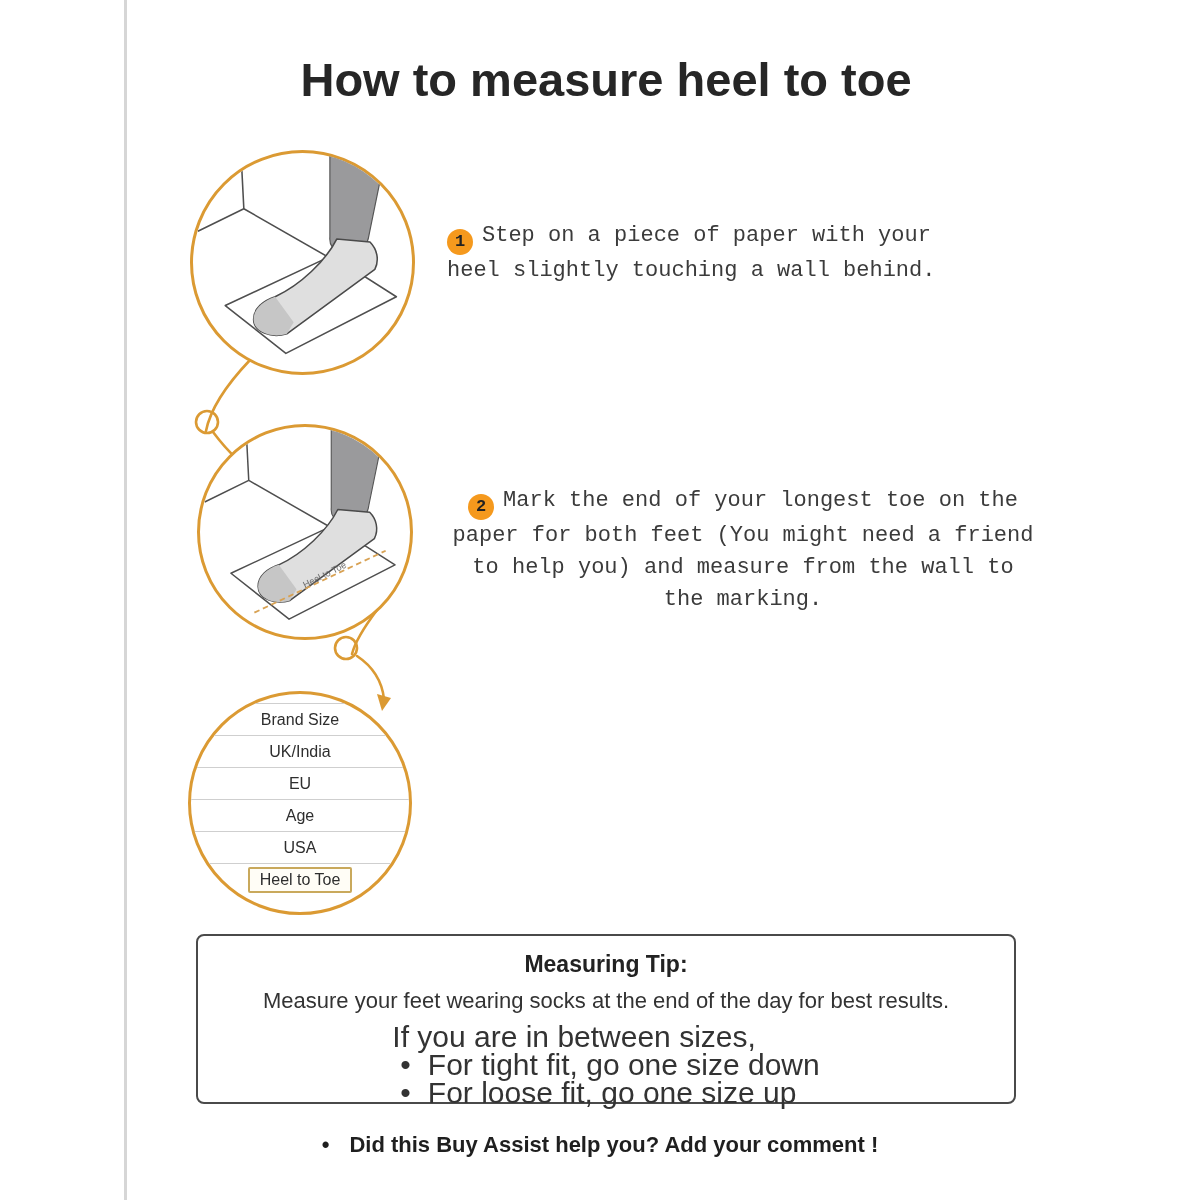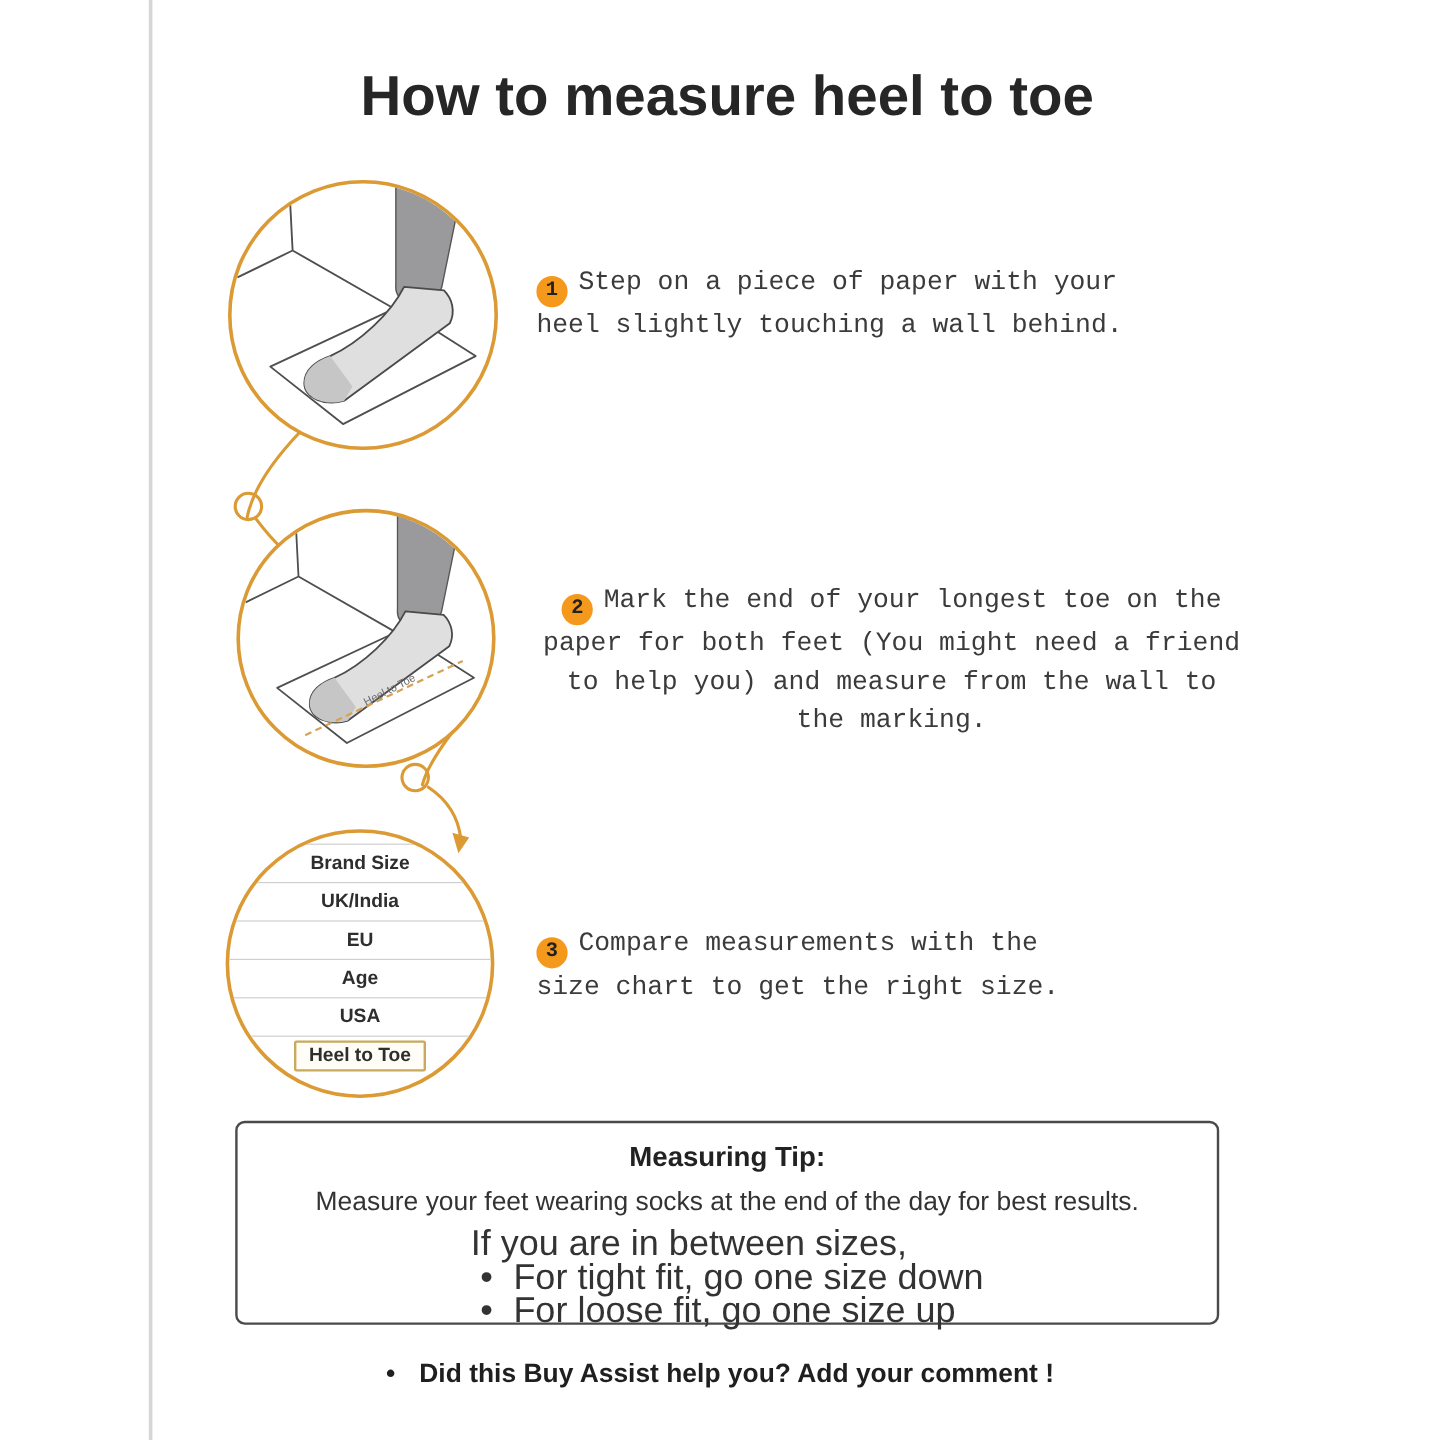--- a/index.html
+++ b/index.html
@@ -17,21 +17,21 @@
     position:absolute;border:3px solid #DB9A33;border-radius:50%;
     background:#fff;overflow:hidden;box-sizing:border-box;
   }
   .circle-1{left:190px;top:150px;width:225px;height:225px;}
   .circle-2{left:197px;top:424px;width:216px;height:216px;}
   .circle-3{left:188px;top:691px;width:224px;height:224px;}
   .circle svg{display:block;width:100%;height:100%;}
   .chart-rows{position:absolute;top:9px;left:0;right:0;}
   .chart-row{
     height:31px;display:flex;align-items:center;justify-content:center;
-    font-size:16px;font-weight:700;color:#2e2e2e;border-bottom:1px solid #cfcfcf;
+    font-size:16px;font-weight:400;color:#2e2e2e;border-bottom:1px solid #cfcfcf;
   }
   .chart-row:first-child{border-top:1px solid #cfcfcf;}
   .chart-row:last-child{border-bottom:none;}
   .hl-box{border:2px solid #C9A95C;border-radius:2px;padding:0 10px;line-height:22px;background:#fffdf6;}
   .step{position:absolute;margin:0;font-size:22px;line-height:32px;color:#3b3b3b;font-family:Liberation Mono, monospace;}
   .step-1{left:447px;top:220px;width:490px;}
   .step-2{left:447px;top:485px;width:592px;text-align:center;}
   .step-3{left:447px;top:771px;width:470px;}
   .badge{
     display:inline-flex;width:26px;height:26px;border-radius:50%;background:#F5991D;
@@ -119,21 +119,20 @@
       <div class="chart-row">
         <span class="hl-box">Heel to Toe</span>
       </div>
     </div>
   </div>
 
   <p class="step step-1"><span class="badge">1</span><span>Step on a piece of paper with your heel slightly touching a wall behind.</span></p>
 
   <p class="step step-2"><span class="badge">2</span><span>Mark the end of your longest toe on the paper for both feet (You might need a friend to help you) and measure from the wall to the marking.</span></p>
 
-  <p class="step step-3"><span class="badge">3</span><span>Compare measurements with the size chart to get the right size.</span></p>
 
   <div class="tipbox">
     <p class="tip-title">Measuring Tip:</p>
     <p class="tip-line1">Measure your feet wearing socks at the end of the day for best results.</p>
     <div class="tip-block">
       <div>If you are in between sizes,</div>
       <ul class="tip-bullets">
         <li>
           <span>•</span>
           <span>For tight fit, go one size down</span>

